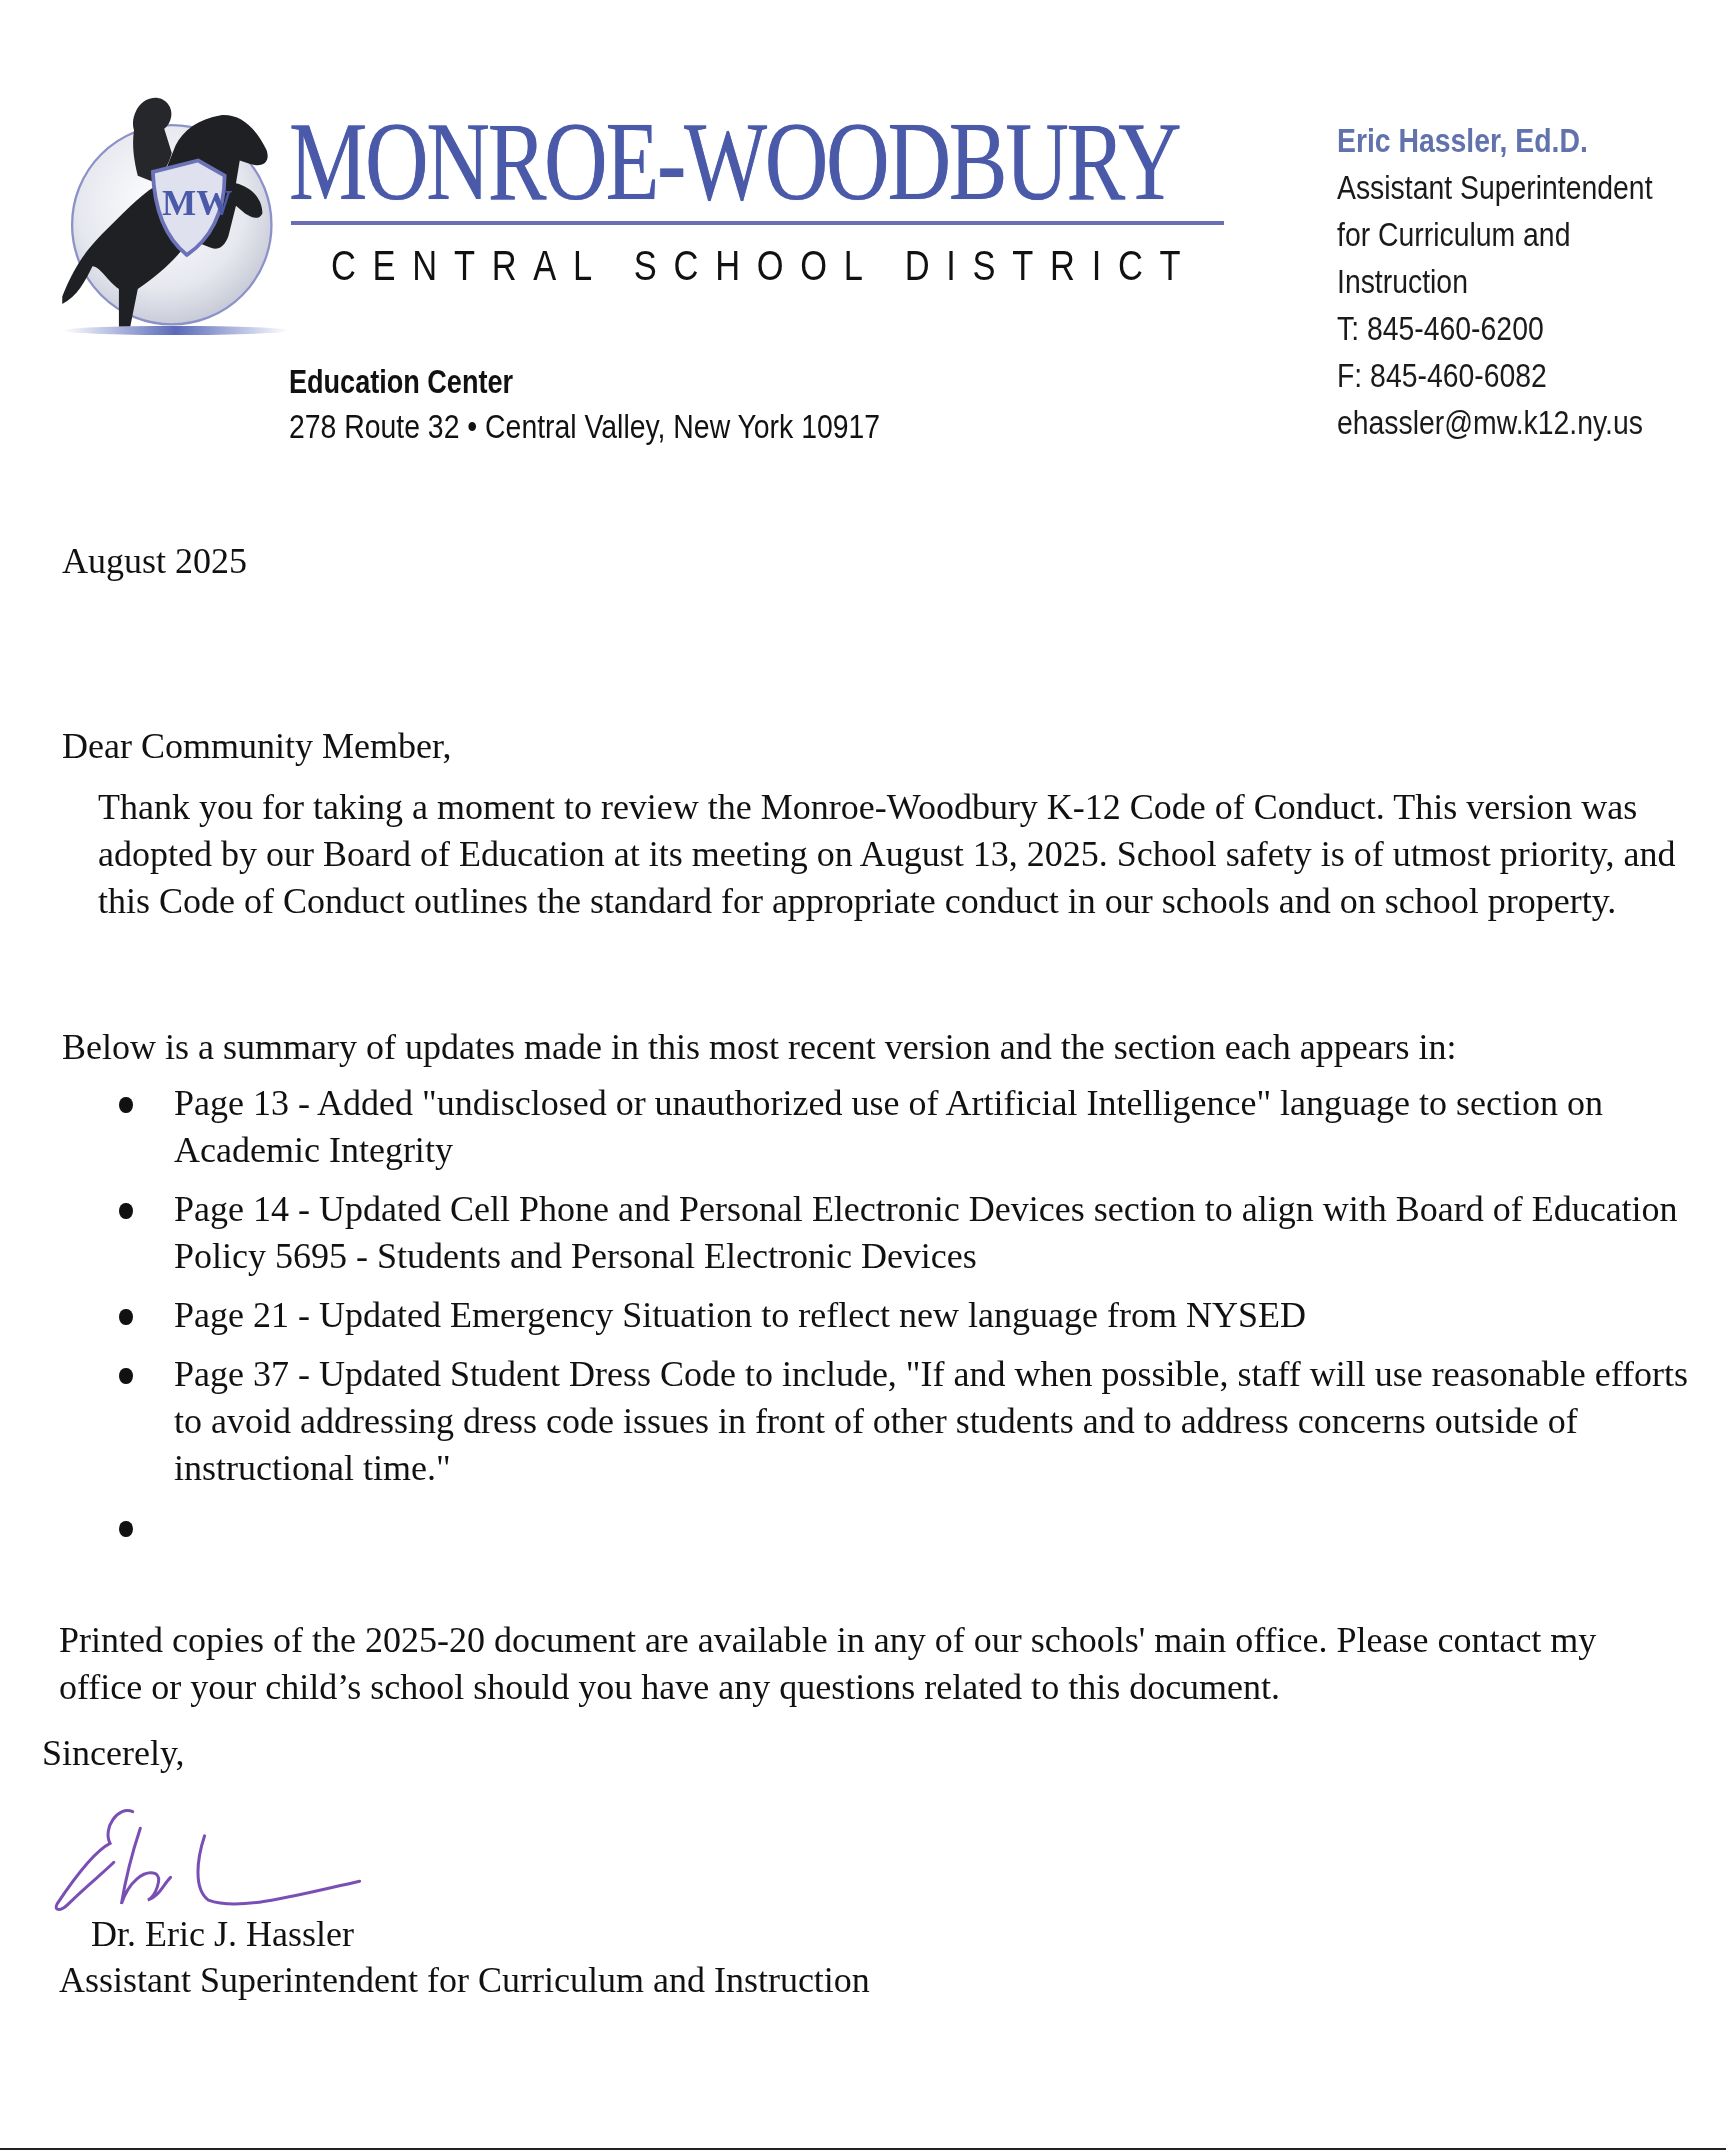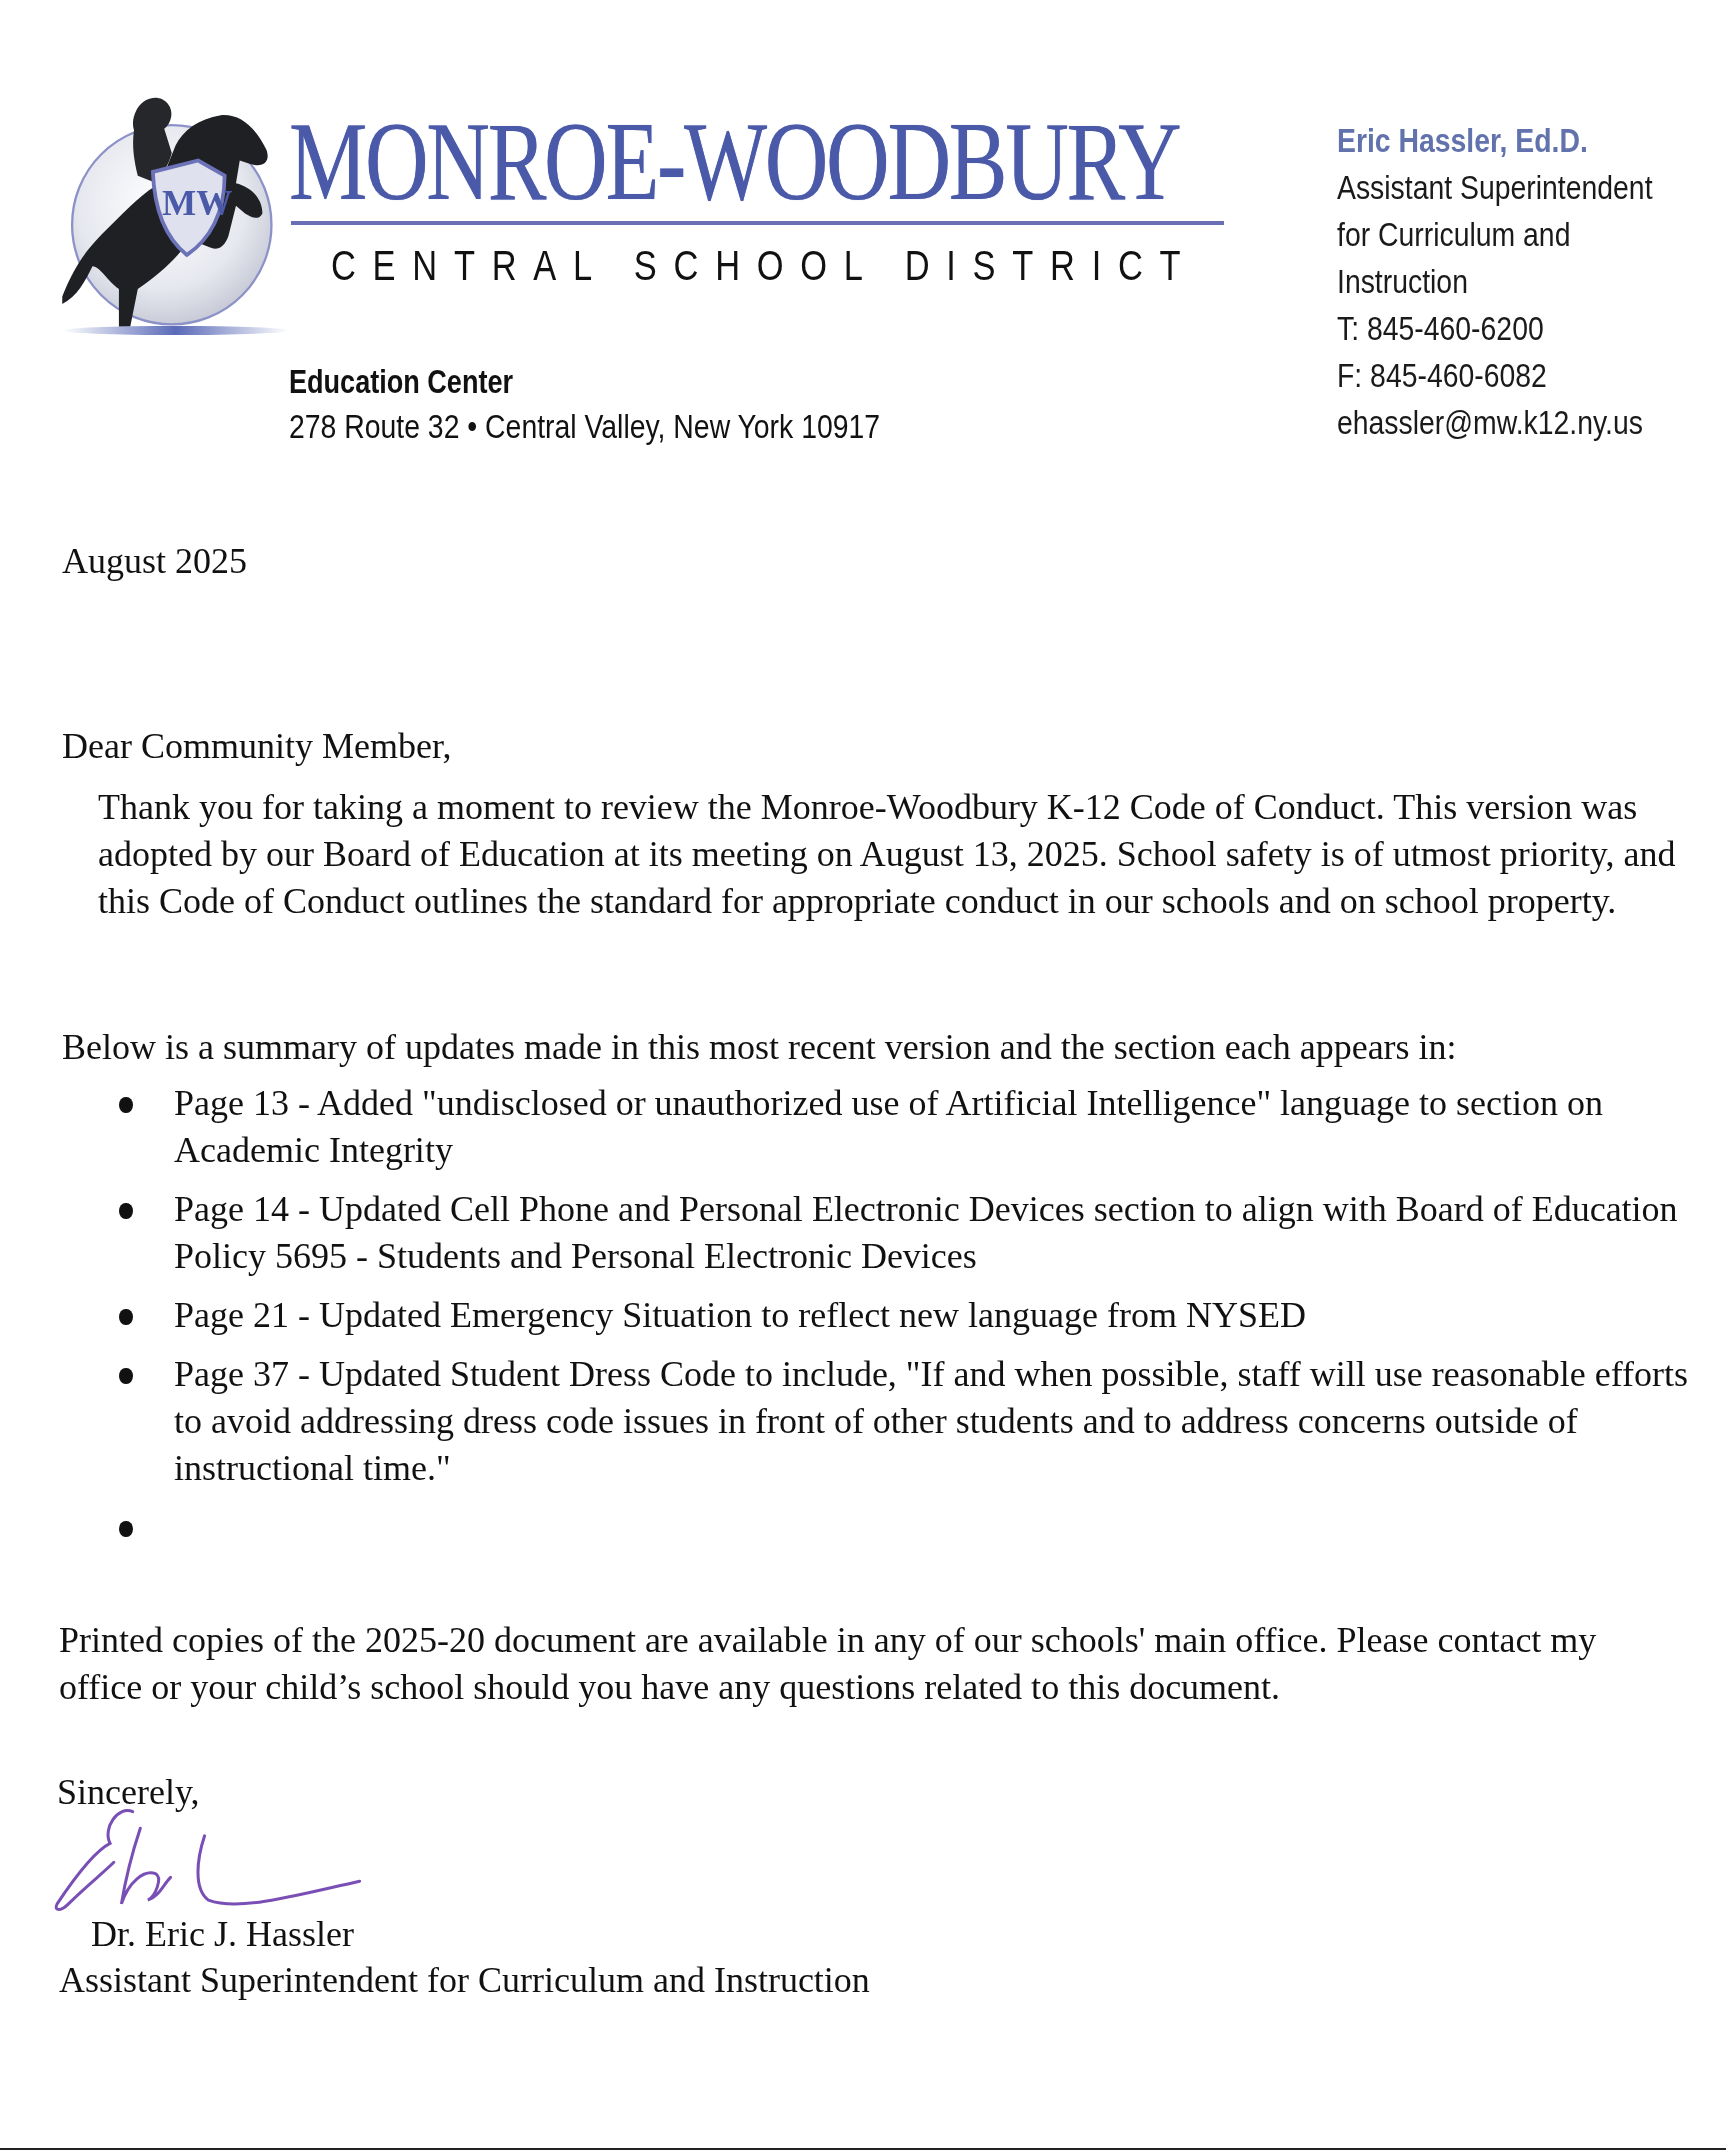--- a/index.html
+++ b/index.html
@@ -39,21 +39,21 @@
   
   .body-text { font-family:"Liberation Serif","DejaVu Serif",serif; font-size:36px; line-height:47px; color:#111; }
   #date { left:62px; top:538px; }
   #salutation { left:62px; top:723px; }
   #para1 { left:62px; top:784px; width:1601px;margin-left:36px; }
   #summary-intro { left:62px; top:1024px; width:1617px; white-space:nowrap; }
   #updates { left:62px; top:1080px; width:1632px; margin:0; padding:0; list-style:none; }
   #updates li { position:relative; padding-left:112px; margin-bottom:12px; }
   #updates li .bullet { position:absolute; left:57px; top:16.6px; width:13.6px; height:16.6px; border-radius:50%; background:#111; }
   #para2 { left:59px; top:1617px; width:1624px; }
-  #closing { left:57px; top:1730px;margin-top:39px; }
+  #closing { left:42px; top:1730px; }
 
   #signature { left:42px; top:1798px; width:363px; height:121px; }
   #sig-name { left:59px; top:1911px;margin-left:32px; }
   #sig-title { left:59px; top:1957px; }
 
   #scan-edge { left:0; top:2148px; width:1727px; height:3px; background:#222; }
 </style>
 </head>
 <body>
 

